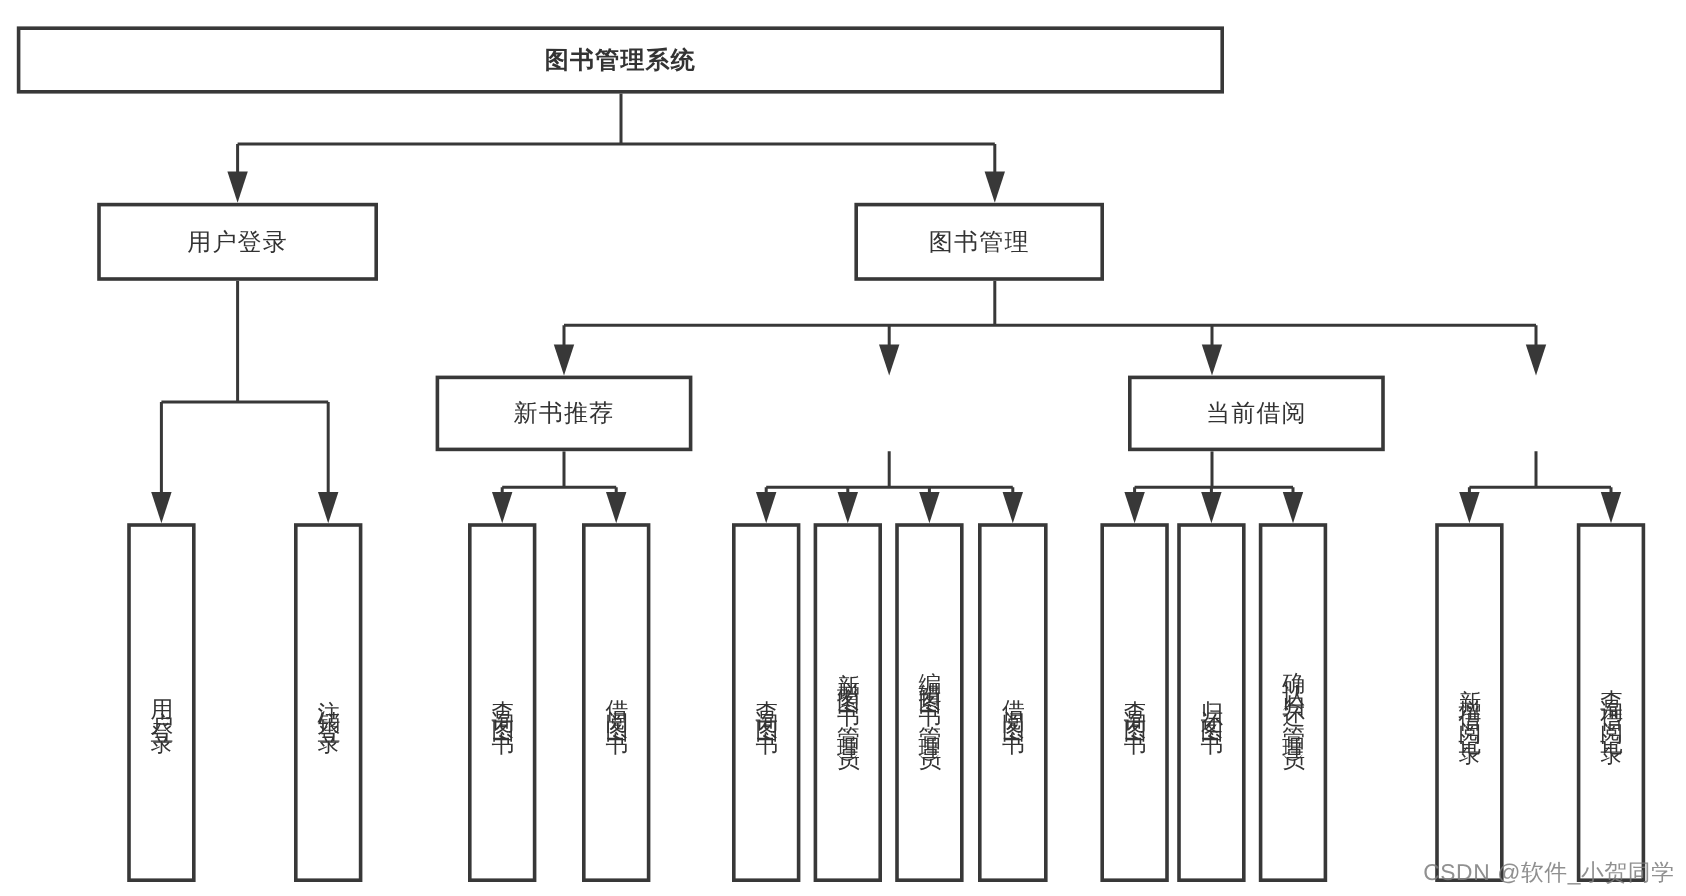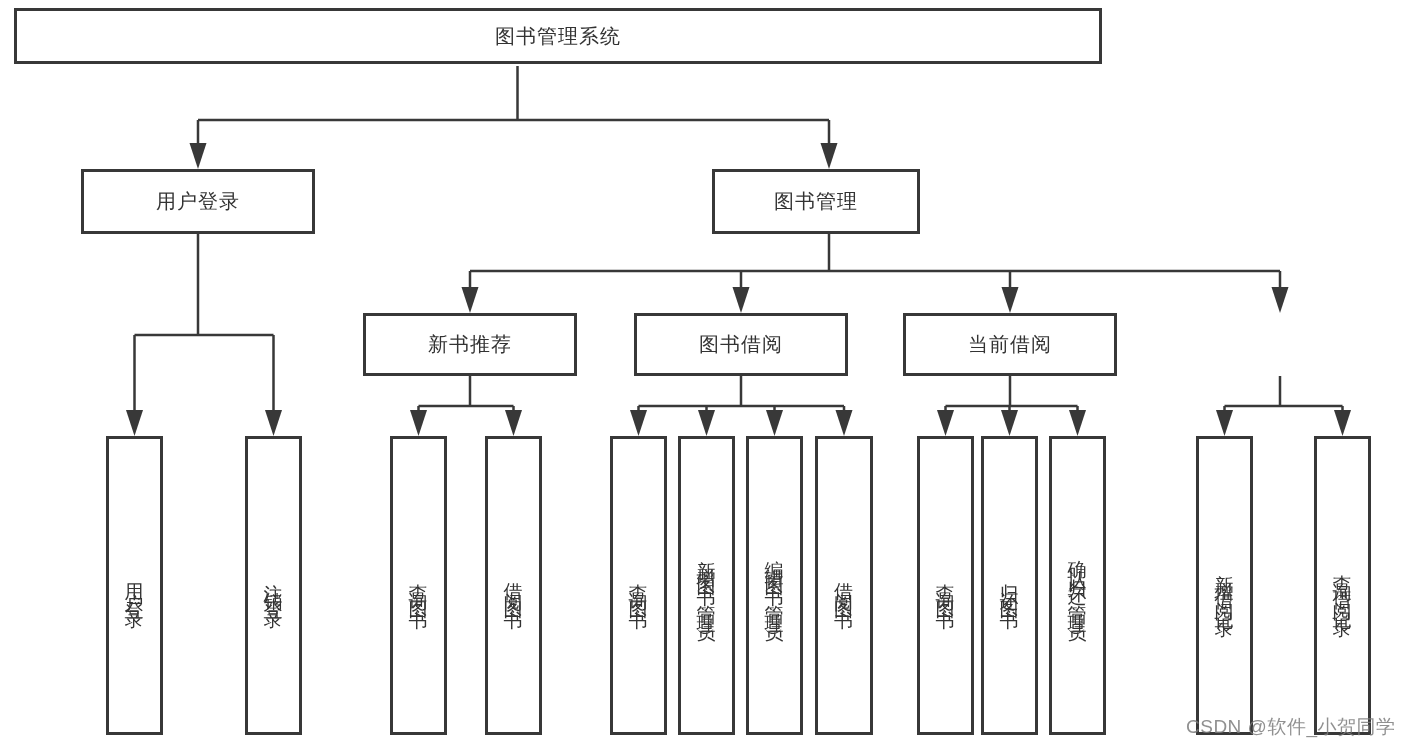--- a/index.html
+++ b/index.html
@@ -85,38 +85,35 @@
       <polygon points="766,410 783,410 774.5,436"></polygon>
       <polygon points="835.5,410 852.5,410 844,436"></polygon>
       <polygon points="937,410 954,410 945.5,436"></polygon>
       <polygon points="1001,410 1018,410 1009.5,436"></polygon>
       <polygon points="1069,410 1086,410 1077.5,436"></polygon>
       <polygon points="1216,410 1233,410 1224.5,436"></polygon>
       <polygon points="1334,410 1351,410 1342.5,436"></polygon>
     </g>
   </svg>
 
-  <div class="node hnode" style="left:14px; top:8px; width:1088px; height:56px;">
+  <div class="node hnode" style="left:14px; top:22px; width:1006px; height:56px;font-weight:bold;">
     <span>图书管理系统</span>
   </div>
 
   <div class="node hnode" style="left:81px; top:169px; width:234px; height:65px;">
     <span>用户登录</span>
   </div>
   <div class="node hnode" style="left:712px; top:169px; width:208px; height:65px;">
     <span>图书管理</span>
   </div>
 
   <div class="node hnode" style="left:363px; top:313px; width:214px; height:63px;">
     <span>新书推荐</span>
   </div>
-  <div class="node hnode" style="left:634px; top:313px; width:214px; height:63px;">
-    <span>图书借阅</span>
-  </div>
-  <div class="node hnode" style="left:903px; top:313px; width:214px; height:63px;">
+  <div class="node hnode" style="left:940px; top:313px; width:214px; height:63px;">
     <span>当前借阅</span>
   </div>
 
   <div class="node vnode" style="left:106px; top:436px; width:57px; height:299px;">
     <span>用户登录</span>
   </div>
   <div class="node vnode" style="left:245px; top:436px; width:57px; height:299px;">
     <span>注销登录</span>
   </div>
 

